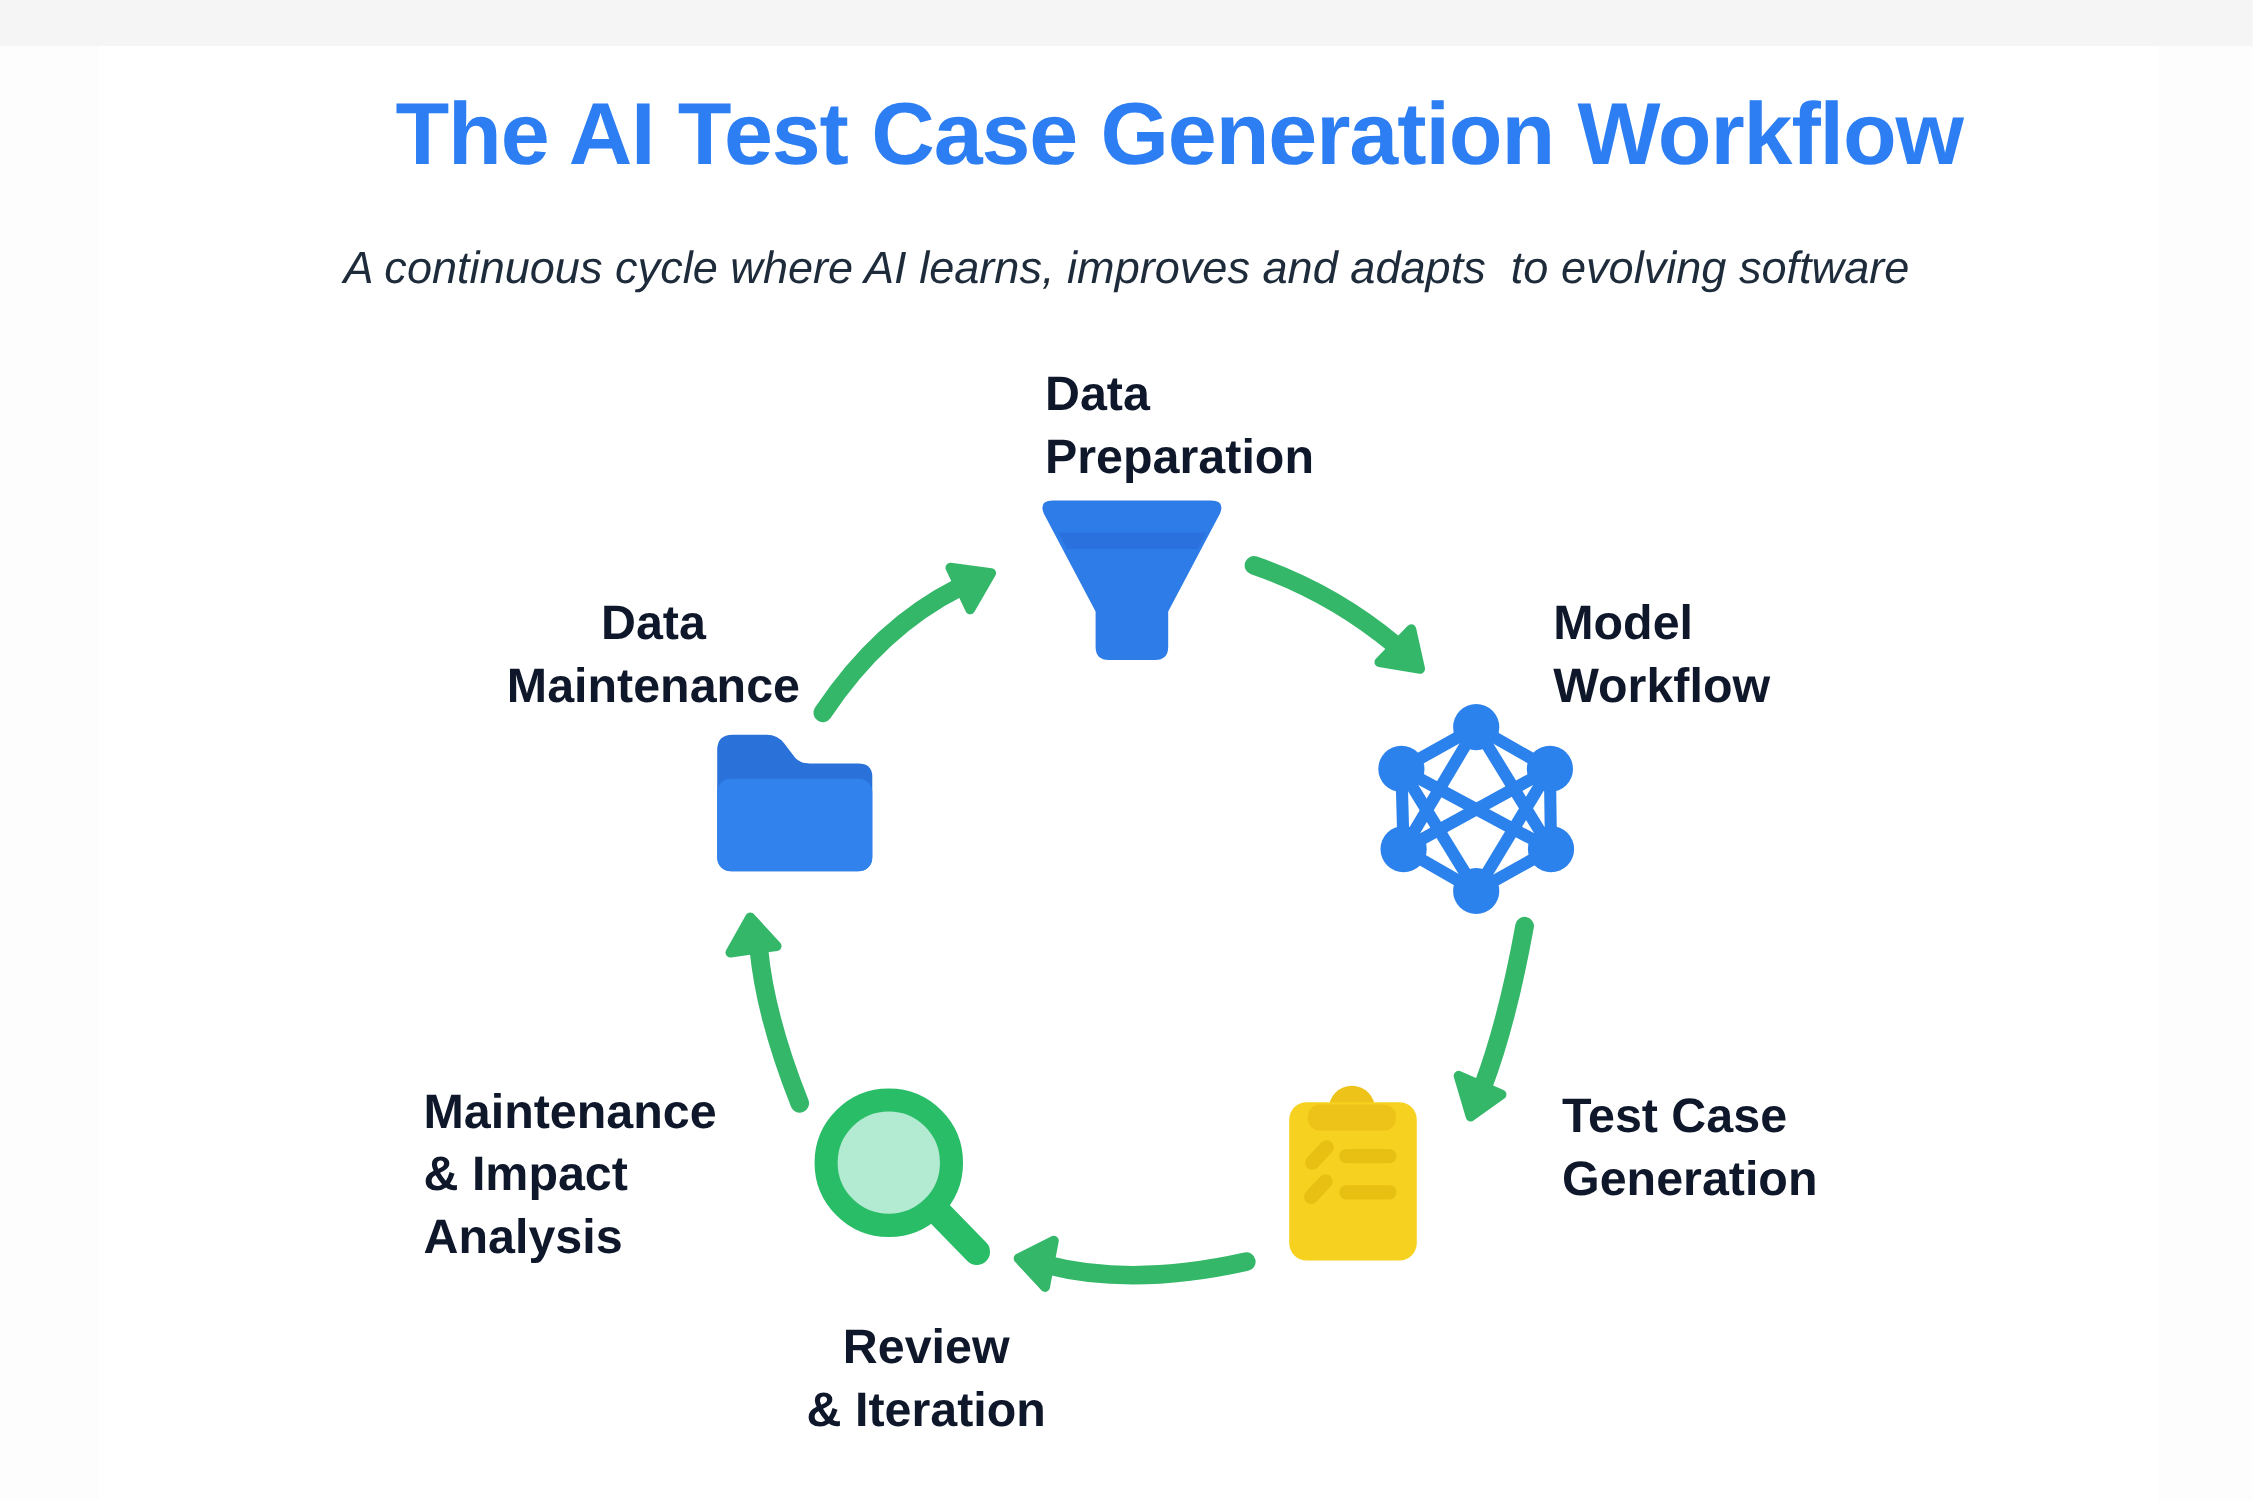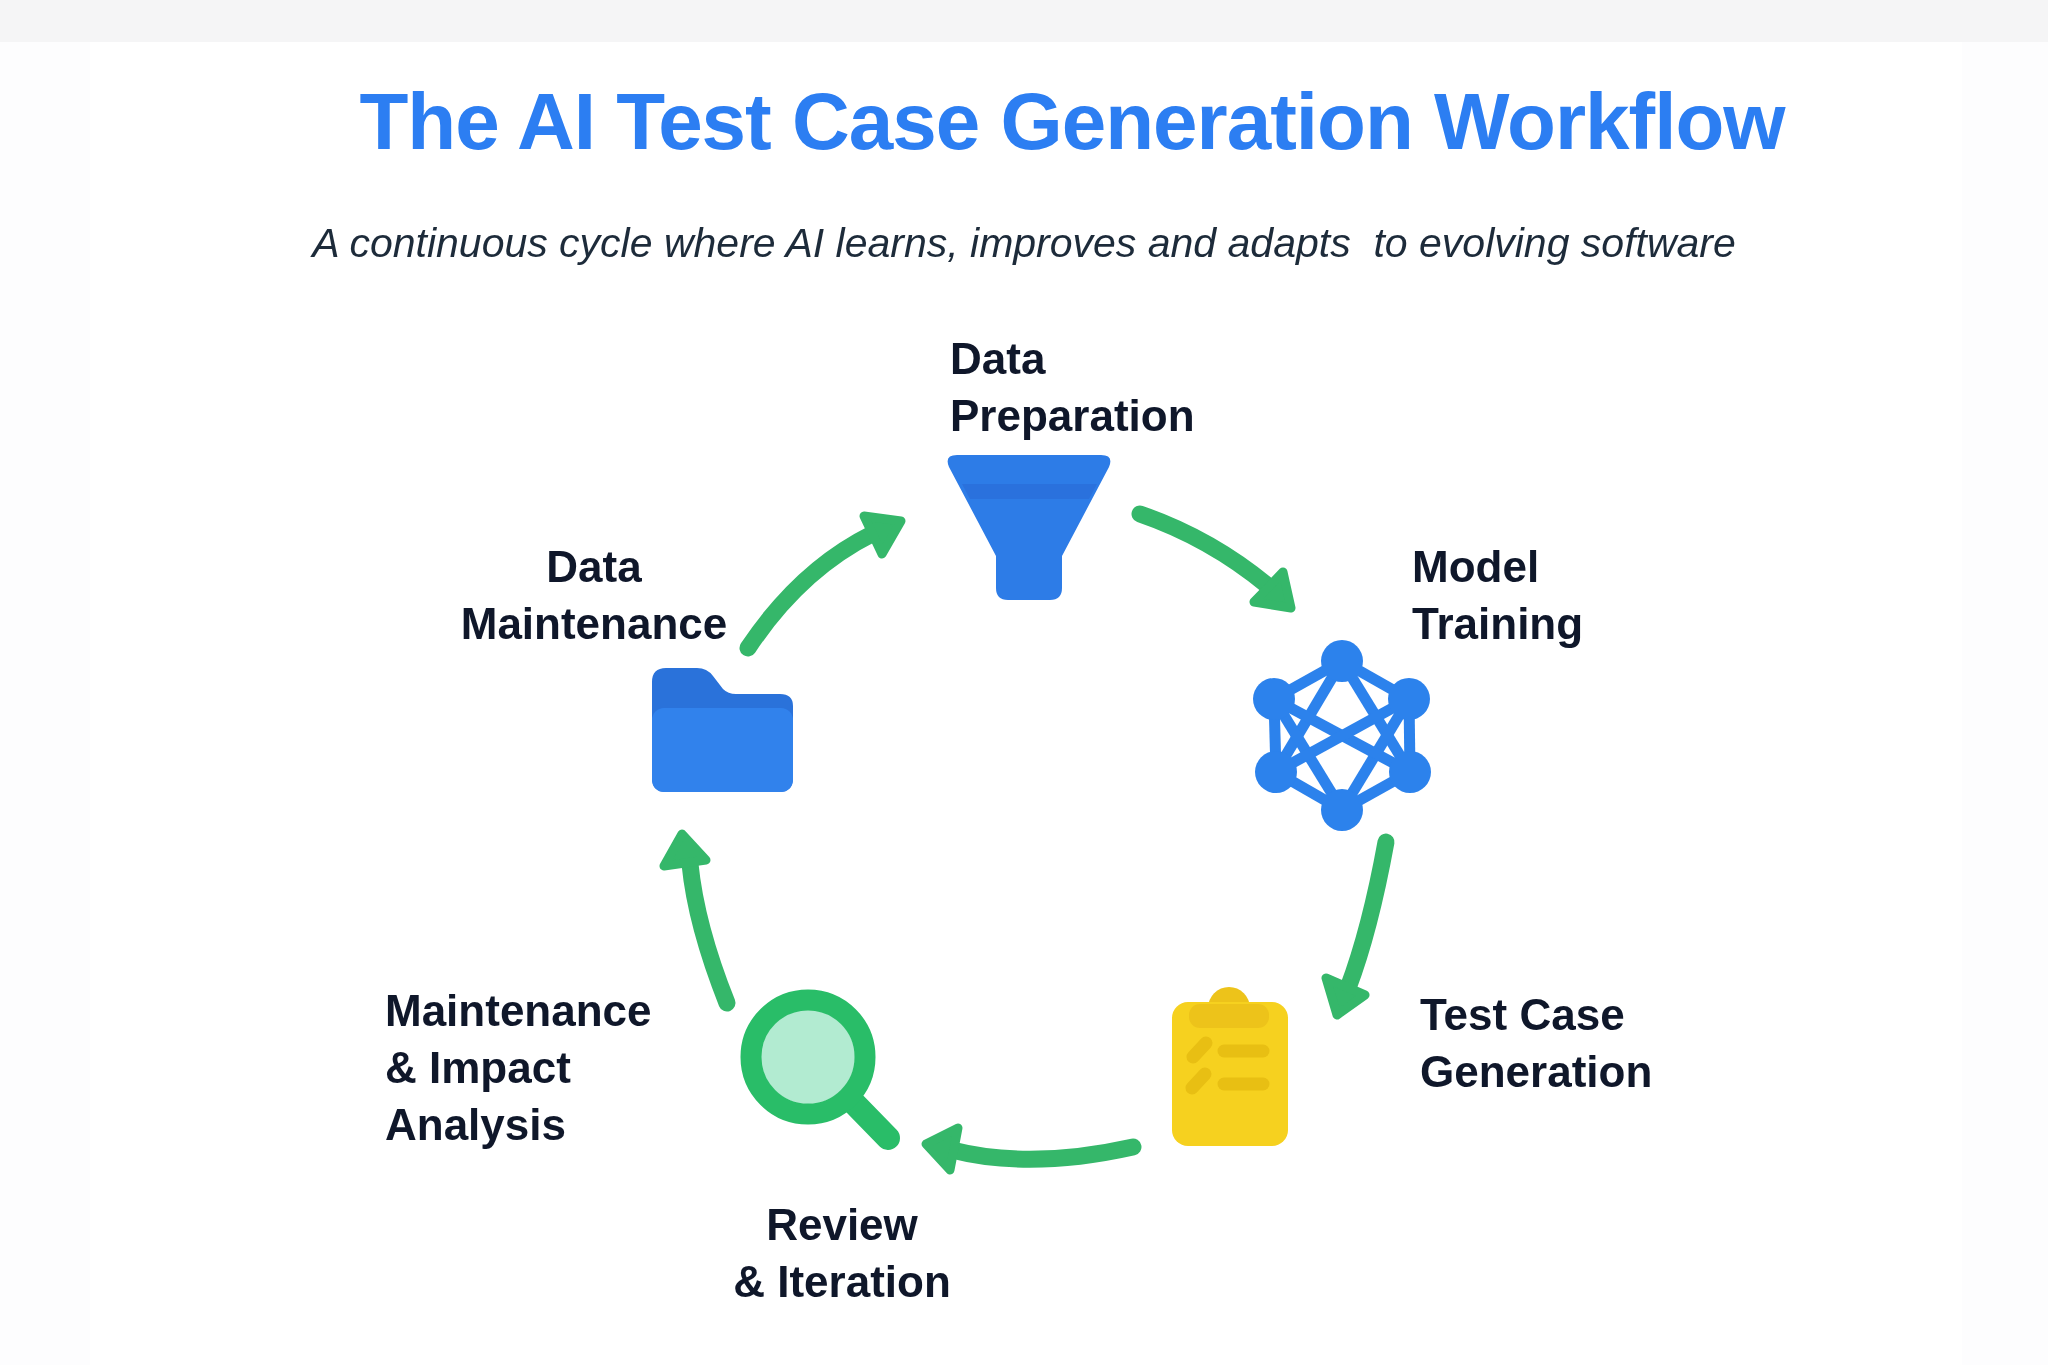--- a/index.html
+++ b/index.html
@@ -157,21 +157,21 @@
     </g>
   </svg>
 
   <div class="stage-label" style="left:950px; top:330px;">
     <div>Data</div>
     <div>Preparation</div>
   </div>
 
   <div class="stage-label" style="left:1412px; top:538px;">
     <div>Model</div>
-    <div>Training</div>
+    <div>Workflow</div>
   </div>
 
   <div class="stage-label" style="left:1420px; top:986px;">
     <div>Test Case</div>
     <div>Generation</div>
   </div>
 
   <div class="stage-label centered" style="left:842px; top:1196px;">
     <div>Review</div>
     <div>&amp; Iteration</div>

